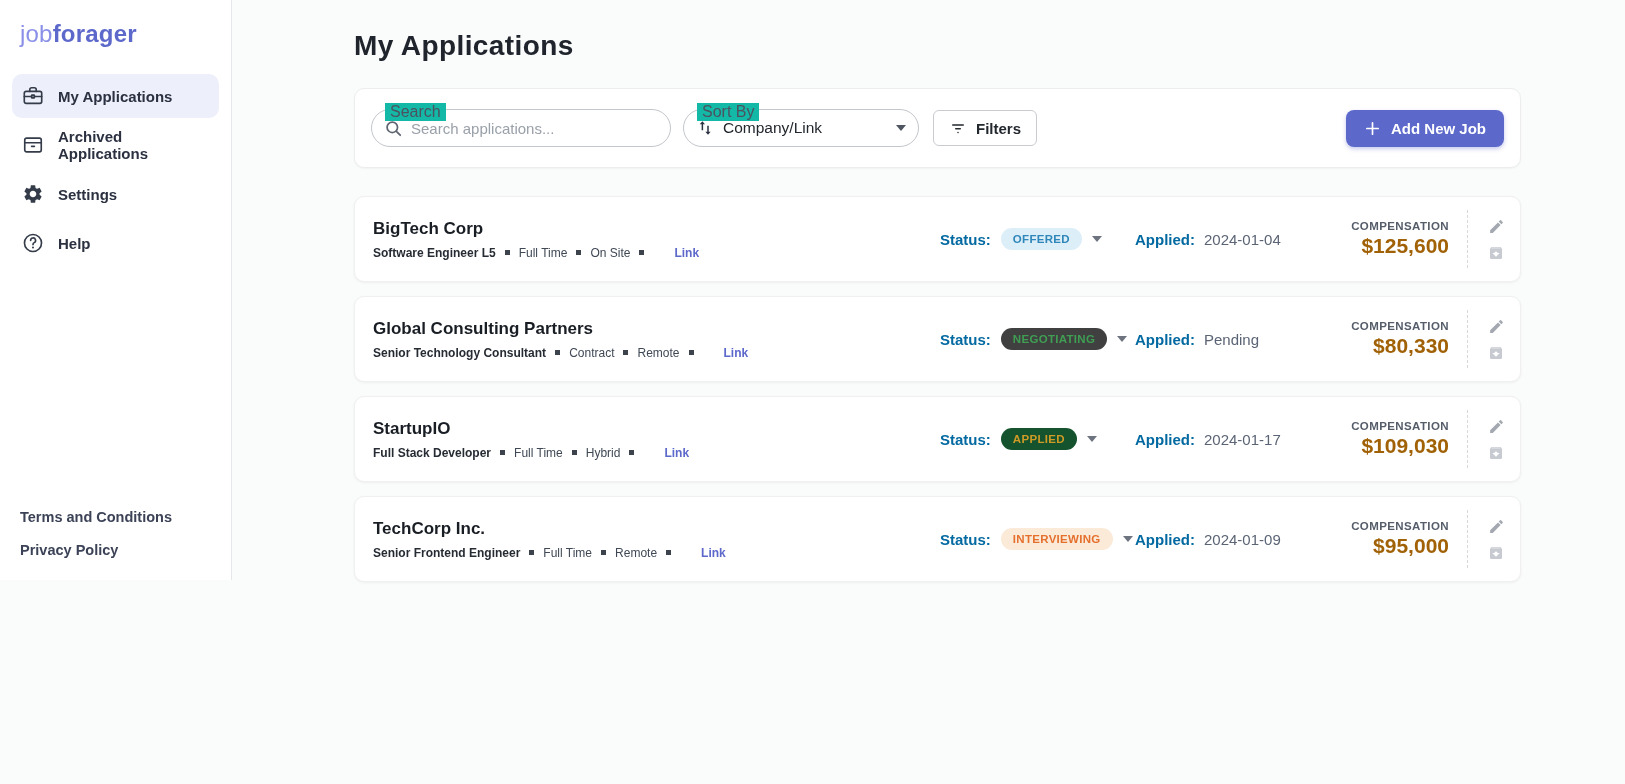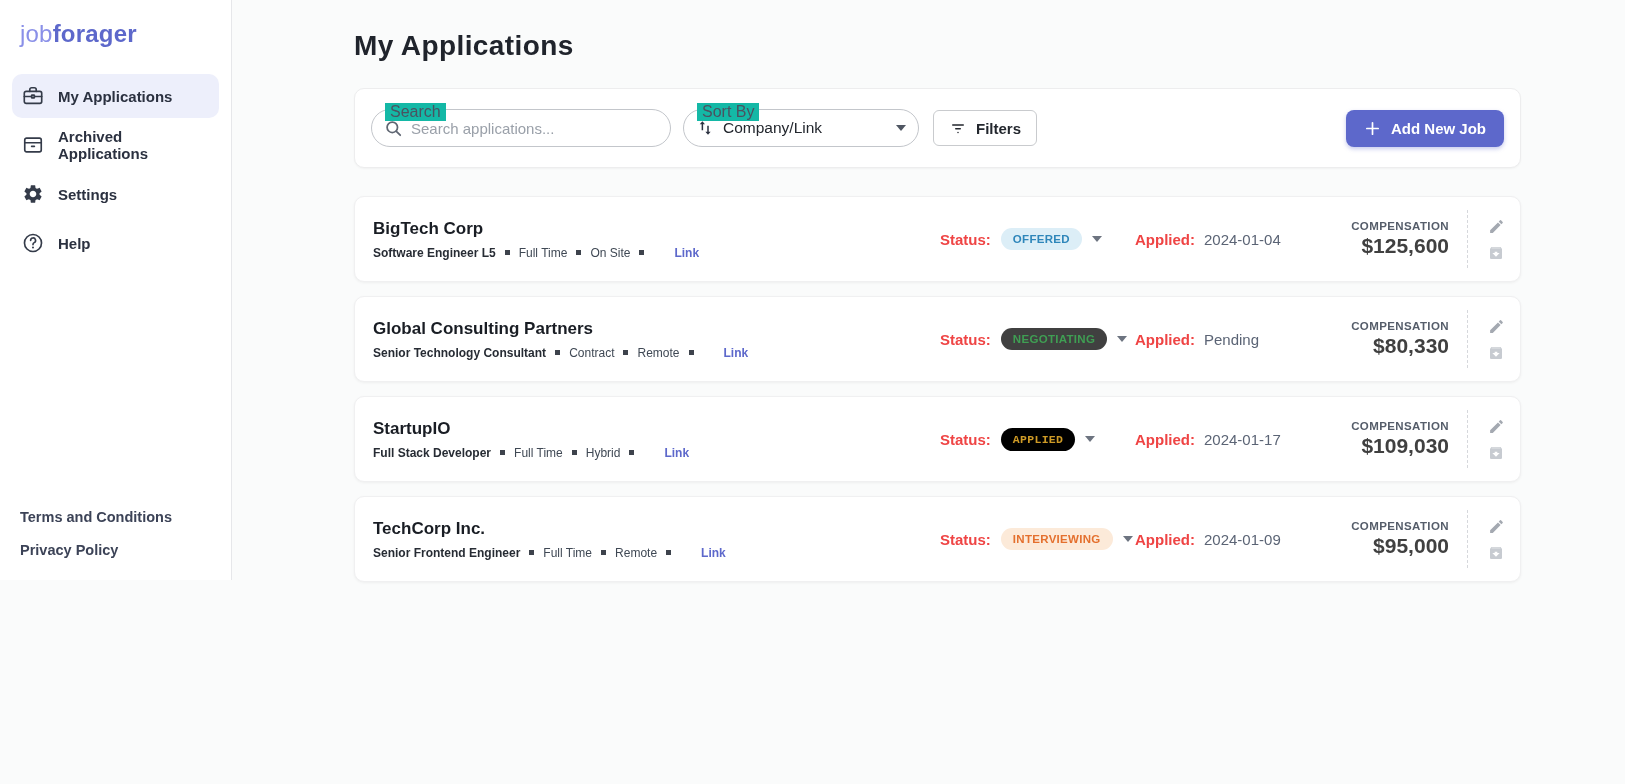--- a/index.html
+++ b/index.html
@@ -39,28 +39,28 @@
   
   .cards { margin-top:28px; display:flex; flex-direction:column; gap:14px; }
   .card { background:#fff; border:1px solid #f0f0f1; border-radius:10px; box-shadow:0 1px 3px rgba(0,0,0,.05); height:86px; display:flex; align-items:center; padding:0 10px 0 18px; }
   .info { flex:1; min-width:0; }
   .company { font-size:17px; font-weight:800; color:#191d24; }
   .meta { margin-top:7px; display:flex; align-items:center; font-size:12px; color:#3f4854; }
   .role { font-weight:700; color:#272c34; }
   .bullet { width:5px; height:5px; background:#3d434c; display:inline-block; margin:0 9px; }
   .joblink { color:#5d68cb; font-weight:700; cursor:pointer; text-decoration:none;padding-left:21px; }
   .grp-status { width:195px; display:flex; align-items:center; gap:10px; }
-  .grp-label { font-size:15px; font-weight:700; color:#ef4444; }
+  .grp-label { font-size:15px; font-weight:700; color:#0369a1; }
   .badge { font-size:11.5px; font-weight:700; letter-spacing:.3px; padding:5px 12px; border-radius:12px; cursor:pointer; display:inline-flex; align-items:center; }
   .caret { width:0; height:0; border-left:5px solid transparent; border-right:5px solid transparent; border-top:6px solid #6d7480; cursor:pointer; }
   .grp-applied { width:182px; display:flex; align-items:center; gap:9px; }
   .applied-val { font-size:15px; color:#5b6475; }
   .grp-comp { width:132px; text-align:right; }
   .comp-label { font-size:11.5px; font-weight:700; color:#555d6a; letter-spacing:.4px; }
-  .comp-val { font-size:21px; font-weight:800; color:#404040; margin-top:2px; }
+  .comp-val { font-size:21px; font-weight:800; color:#a16207; margin-top:2px; }
   .vdash { border-left:1px dashed #d6d8dc; align-self:stretch; margin:13px 14px 13px 18px; }
   .actions { width:28px; display:flex; flex-direction:column; align-items:center; gap:10px; }
   .act-btn { background:none; border:0; cursor:pointer; padding:0; line-height:0; }
   .pencil { color:#a4a9b1; } .archivebox { color:#c7cbd1; }
 </style>
 </head>
 <body>
 
 <aside class="sidebar">
   <div class="logo">
@@ -228,21 +228,21 @@
           <span class="bullet"></span>
           <span>Full Time</span>
           <span class="bullet"></span>
           <span>Hybrid</span>
           <span class="bullet"></span>
           <a class="joblink">Link</a>
         </div>
       </div>
       <div class="grp-status">
         <span class="grp-label">Status:</span>
-        <span class="badge" style="background: #000000; color: rgb(207, 155, 38); font-family: Liberation Mono, monospace;">APPLIED</span>
+        <span class="badge" style="background: #14532d; color: rgb(207, 155, 38);">APPLIED</span>
         <span class="caret"></span>
       </div>
       <div class="grp-applied">
         <span class="grp-label">Applied:</span>
         <span class="applied-val">2024-01-17</span>
       </div>
       <div class="grp-comp">
         <div class="comp-label">COMPENSATION</div>
         <div class="comp-val">$109,030</div>
       </div>

